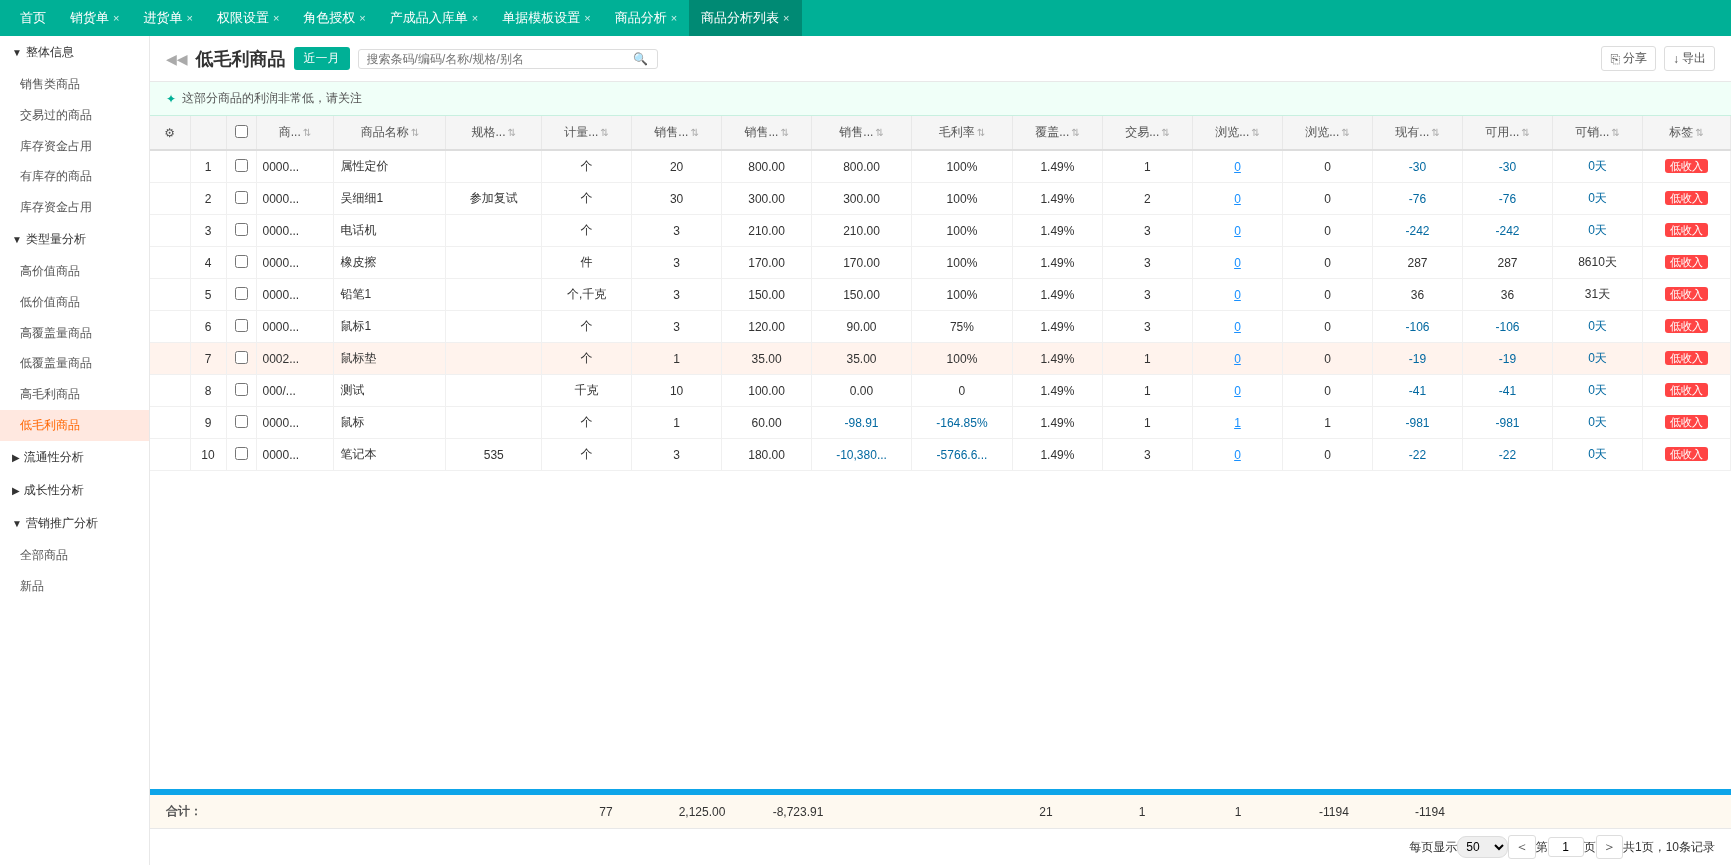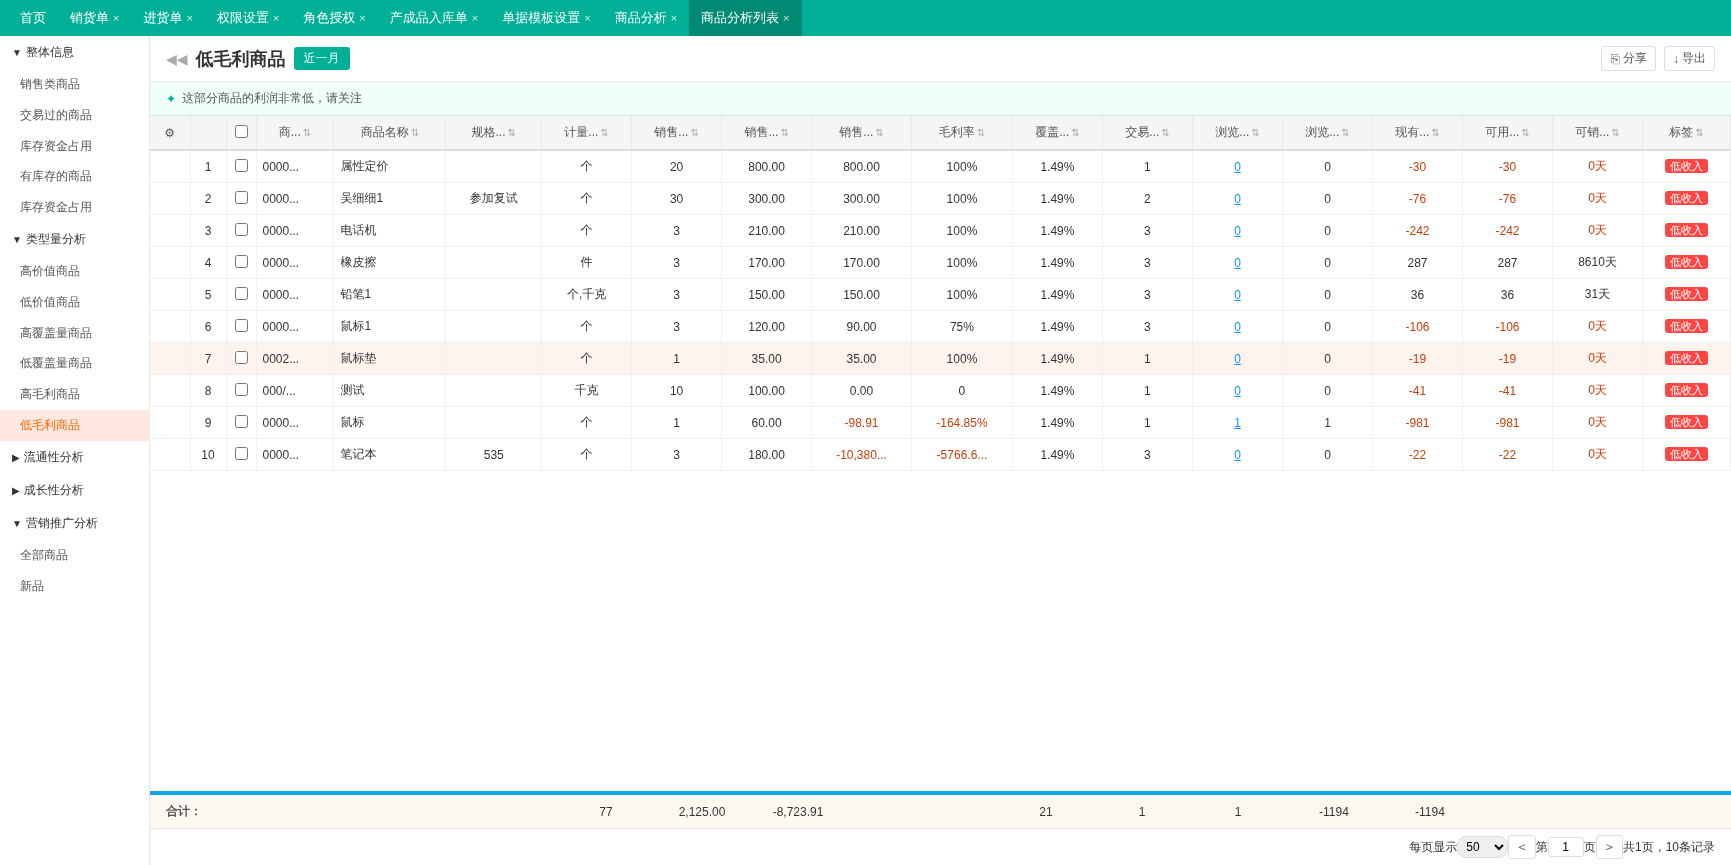--- a/index.html
+++ b/index.html
@@ -43,25 +43,25 @@
     .table-wrapper { flex: 1; overflow: auto; background: #fff; }
     table { width: 100%; border-collapse: collapse; font-size: 12px; }
     thead tr { background: #f5f5f5; position: sticky; top: 0; z-index: 10; }
     thead th { padding: 8px 6px; text-align: center; border-right: 1px solid #e8e8e8; border-bottom: 2px solid #ddd; white-space: nowrap; color: #555; font-weight: normal; cursor: pointer; }
     thead th:first-child { width: 40px; }
     tbody tr { border-bottom: 1px solid #f0f0f0; }
     tbody tr.highlighted { background: #fff3ed; }
     tbody td { padding: 7px 6px; text-align: center; border-right: 1px solid #f0f0f0; white-space: nowrap; }
     tbody td.left { text-align: left; }
     .tag-low-income { background: #ff4444; color: #fff; border-radius: 3px; padding: 1px 5px; font-size: 11px; }
-    .red-text { color: #c2410c; }
+    .red-text { color: #0369a1; }
     .blue-link { color: #1890ff; text-decoration: underline; cursor: pointer; }
     
     
-    .table-footer { background: #fef9f0; border-top: 4px solid #0ea5e9; padding: 8px 16px; display: flex; align-items: center; gap: 16px; font-size: 12px; }
+    .table-footer { background: #fef9f0; border-top: 6px solid #0ea5e9; padding: 8px 16px; display: flex; align-items: center; gap: 16px; font-size: 12px; }
     .footer-label { color: #555; font-weight: bold; }
     .footer-cell { min-width: 80px; text-align: center; }
     
     
     .pagination-bar { background: #fff; border-top: 1px solid #e8e8e8; padding: 6px 16px; display: flex; align-items: center; justify-content: flex-end; gap: 0; font-size: 12px; }
     .page-size-select { border: 1px solid #ddd; border-radius: 9px; padding: 2px 4px; font-size: 12px; }
     .page-btn { border: 1px solid #ddd; background: #fff; border-radius: 3px; padding: 2px 6px; cursor: pointer; color: #555; }
     .page-input { border: 1px solid #ddd; border-radius: 3px; padding: 2px 4px; width: 36px; text-align: center; font-size: 12px; }
     .sort-arrows { font-size: 10px; color: #aaa; margin-left: 2px; }
     
@@ -120,20 +120,24 @@
         <div class="sidebar-item">新品</div>
       </div>
     </aside>
 
   <div class="main">
 
     <div class="page-header">
       <button style="background:none;border:none;cursor:pointer;color:#aaa;font-size:14px;">◀◀</button>
       <h2 class="page-title">低毛利商品</h2>
       <button class="filter-btn">近一月</button>
+      <div class="search-box">
+        <input type="text" placeholder="搜索条码/编码/名称/规格/别名" style="">
+        <span class="search-icon">🔍</span>
+      </div>
       <div class="header-actions">
         <button class="action-btn">
           <span>⎘</span>
           <span>分享</span>
         </button>
         <button class="action-btn">
           <span>↓</span>
           <span>导出</span>
         </button>
       </div>

